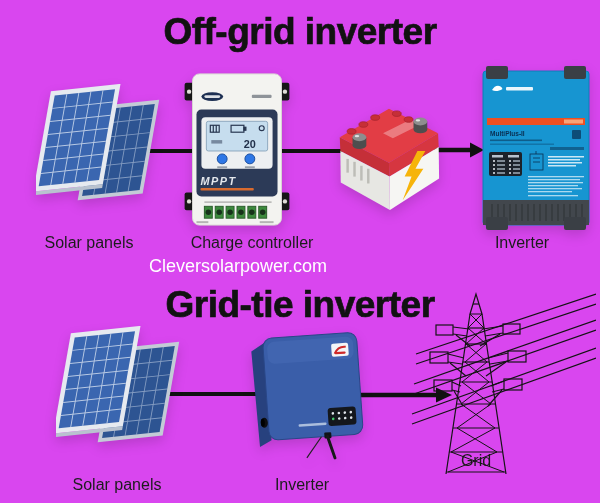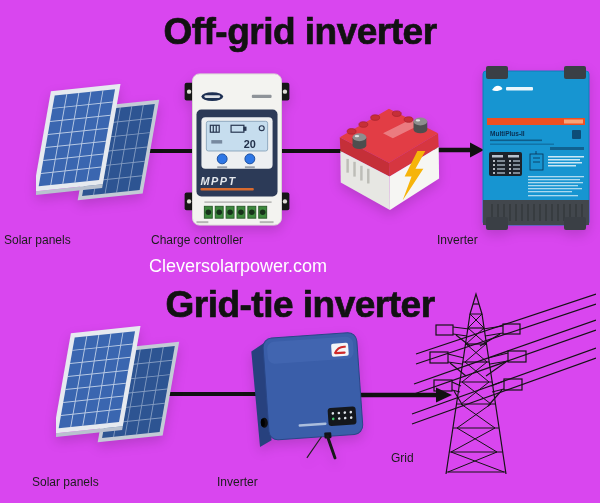--- a/index.html
+++ b/index.html
@@ -10,22 +10,22 @@
   .title{
     position:absolute;left:0;width:600px;text-align:center;
     font-weight:bold;font-size:37px;line-height:1;color:#121212;
     letter-spacing:-0.5px;-webkit-text-stroke:0.7px #121212;
   }
   .watermark{
     position:absolute;left:0;width:476px;text-align:center;
     font-size:18px;line-height:1;color:#ffffff;font-weight:400;
   }
   .label{
-    position:absolute;width:170px;transform:translateX(-50%);
-    font-size:12px;line-height:1.1;color:#1c1c1c;font-weight:500;
+    position:absolute;width:170px;text-align:center;transform:translateX(-50%);
+    font-size:16px;line-height:1.1;color:#1c1c1c;font-weight:500;
   }
   .device{position:absolute;z-index:2;filter:drop-shadow(0 5px 6px rgba(0,0,0,0.15));}
   .wire{position:absolute;height:4px;background:#111;z-index:1;}
   .arrow{position:absolute;z-index:2;}
   svg{display:block;}
 </style>
 </head>
 <body>
 
 <div id="canvas">
@@ -247,21 +247,21 @@
     </g>
     <g fill="#3a3f45">
       <rect x="4" y="0" width="22" height="13" rx="2"></rect>
         <rect x="82" y="0" width="22" height="13" rx="2"></rect>
       <rect x="4" y="151" width="22" height="13" rx="2"></rect>
         <rect x="82" y="151" width="22" height="13" rx="2"></rect>
     </g>
   </svg>
 
   <div class="label" style="left:89px;top:234px;">Solar panels</div>
-  <div class="label" style="left:236px;top:234px;">Charge controller</div>
+  <div class="label" style="left:252px;top:234px;">Charge controller</div>
   <div class="label" style="left:522px;top:234px;">Inverter</div>
 
   <div class="watermark" style="top:257px;">Cleversolarpower.com</div>
 
   <div class="title" style="top:286px;">Grid-tie inverter</div>
 
   <div class="wire" style="left:160px;top:392px;width:104px;"></div>
 
   <svg class="arrow" style="left:344px;top:385px;" width="110" height="20" viewBox="0 0 110 20">
     <line x1="0" y1="10" x2="94" y2="10" stroke="#111" stroke-width="4.5"></line>

